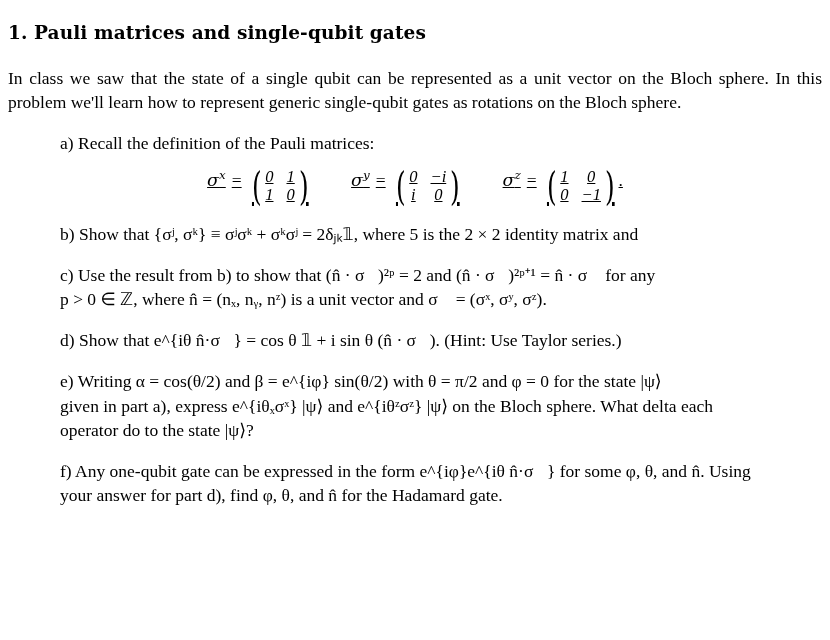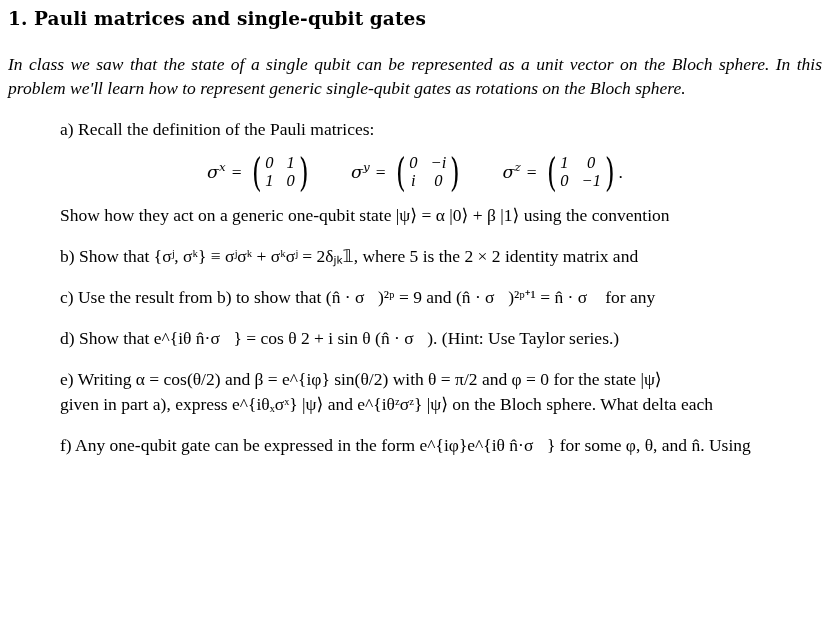--- a/index.html
+++ b/index.html
@@ -20,30 +20,29 @@
     position: relative;
     width: 830px;
     height: 640px;
     padding: 0;
     box-sizing: border-box;
   }
   .title {
     font-family: "DejaVu Serif", serif;
     font-weight: bold;
     font-size: 18.5px;
-    margin: 6px 0 0 8px;
+    margin: 20px 0 0 8px;
     letter-spacing: 0.1px;
   }
   .block {
     margin: 0 8px 0 8px;
     text-align: justify;
   }
   .intro {
     margin-top: 20px;
-    font-style: italic;
   }
   .indent {
     margin-left: 60px;
     margin-right: 8px;
     text-align: justify;
   }
   .part {
     margin-top: 17px;
   }
   .matrices {
@@ -52,22 +51,22 @@
     text-align: center;
     font-size: 17.5px;
   }
   .sym { font-family: "DejaVu Serif", serif; font-style: italic; }
   sup, sub {
     font-size: 0.68em;
     line-height: 0;
   }
   .mathrow {
     display: inline-flex;
-    align-items: center;
     vertical-align: middle;
+    text-decoration: underline;
   }
   .mat {
     display: inline-flex;
     align-items: center;
     vertical-align: middle;
     margin: 0 1px;
   }
   .paren {
     display: inline-block;
     font-size: 40px;
@@ -148,26 +147,28 @@
           <span>0</span>
           <span>−1</span>
         </span>
         <span class="paren">)</span>
       </span>
       <span>.</span>
     </span>
 
   </div>
 
-  <div class="indent">Show how they act on a generic one-qubit state |ψ⟩ = α |0⟩ + β |1⟩ using the convention</div>
 
   <div class="indent part">b) Show that {σʲ, σᵏ} ≡ σʲσᵏ + σᵏσʲ = 2δⱼₖ𝟙, where 5 is the 2 × 2 identity matrix and</div>
 
-  <div class="indent part">c) Use the result from b) to show that (n̂ · σ⃗)²ᵖ = 9 and (n̂ · σ⃗)²ᵖ⁺¹ = n̂ · σ⃗ for any</div>
+  <div class="indent part">c) Use the result from b) to show that (n̂ · σ⃗)²ᵖ = 2 and (n̂ · σ⃗)²ᵖ⁺¹ = n̂ · σ⃗ for any</div>
+  <div class="indent">p &gt; 0 ∈ ℤ, where n̂ = (nₓ, nᵧ, nᶻ) is a unit vector and σ⃗ = (σˣ, σʸ, σᶻ).</div>
 
-  <div class="indent part">d) Show that e^{iθ n̂·σ⃗} = cos θ 2 + i sin θ (n̂ · σ⃗). (Hint: Use Taylor series.)</div>
+  <div class="indent part">d) Show that e^{iθ n̂·σ⃗} = cos θ 𝟙 + i sin θ (n̂ · σ⃗). (Hint: Use Taylor series.)</div>
 
   <div class="indent part">e) Writing α = cos(θ/2) and β = e^{iφ} sin(θ/2) with θ = π/2 and φ = 0 for the state |ψ⟩</div>
   <div class="indent">given in part a), express e^{iθₓσˣ} |ψ⟩ and e^{iθᶻσᶻ} |ψ⟩ on the Bloch sphere. What delta each</div>
+  <div class="indent">operator do to the state |ψ⟩?</div>
 
   <div class="indent part">f) Any one-qubit gate can be expressed in the form e^{iφ}e^{iθ n̂·σ⃗} for some φ, θ, and n̂. Using</div>
+  <div class="indent">your answer for part d), find φ, θ, and n̂ for the Hadamard gate.</div>
 
 </div>
 
 </body></html>

